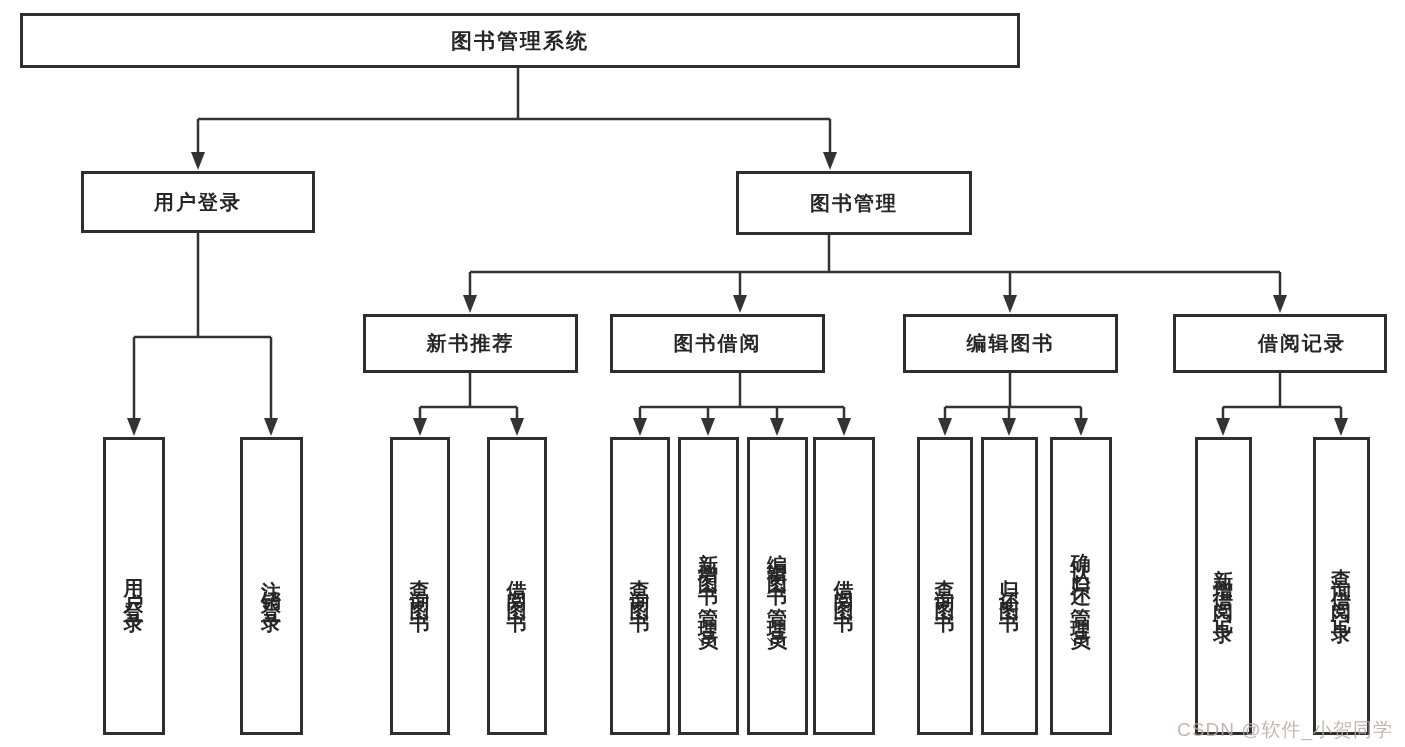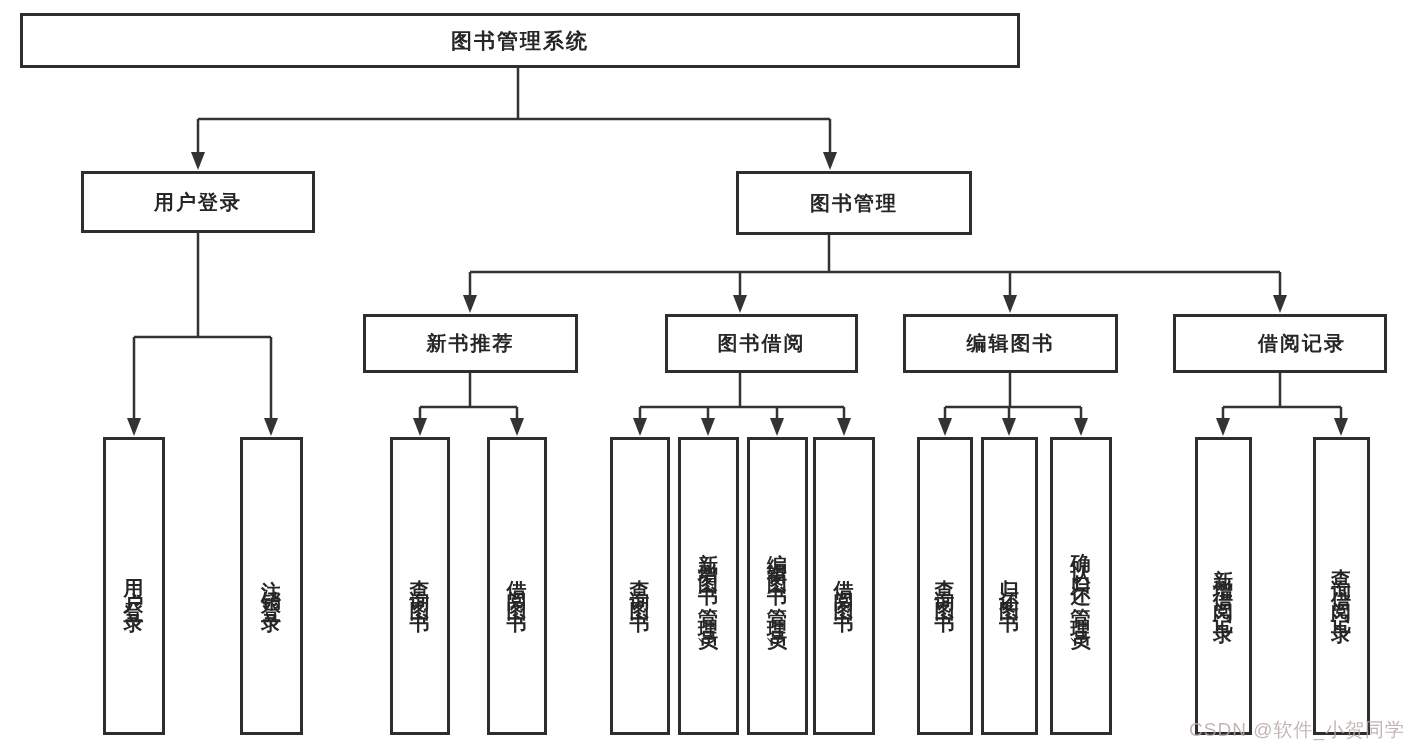--- a/index.html
+++ b/index.html
@@ -31,40 +31,40 @@
     writing-mode:vertical-rl;
     letter-spacing:11px;
     font-size:20px;
     line-height:1;
   }
   
   .b-root{left:20px;top:13px;width:1000px;height:55px;font-size:21px;}
   .b-user-login{left:81px;top:171px;width:234px;height:62px;}
   .b-book-mgmt{left:736px;top:171px;width:236px;height:64px;}
   .b-new-book{left:363px;top:314px;width:215px;height:59px;}
-  .b-book-borrow{left:665px;top:314px;width:193px;height:59px;}
+  .b-book-borrow{left:610px;top:314px;width:215px;height:59px;}
   .b-current-borrow{left:903px;top:314px;width:215px;height:59px;}
   .b-borrow-record{left:1173px;top:314px;width:214px;height:59px;padding-left:44px;}
   
   .l-user-login{left:103px;width:62px;}
   .l-logout{left:240px;width:63px;}
   .l-nb-query{left:390px;width:60px;}
   .l-nb-borrow{left:487px;width:60px;}
   .l-bb-query{left:610px;width:60px;}
   .l-bb-add{left:678px;width:61px;}
   .l-bb-edit{left:747px;width:61px;}
   .l-bb-borrow{left:813px;width:62px;}
   .l-cb-query{left:917px;width:56px;}
   .l-cb-return{left:981px;width:57px;}
   .l-cb-confirm{left:1050px;width:62px;}
   .l-br-add{left:1195px;width:57px;}
   .l-br-query{left:1313px;width:57px;}
   .watermark{
     position:absolute;
-    right:0;bottom:4px;
+    right:12px;bottom:4px;
     font-size:19px;
     letter-spacing:1px;
     color:rgba(186,168,168,0.85);
     z-index:3;
     margin-left:12px;
   }
 </style>
 </head>
 <body>
 

